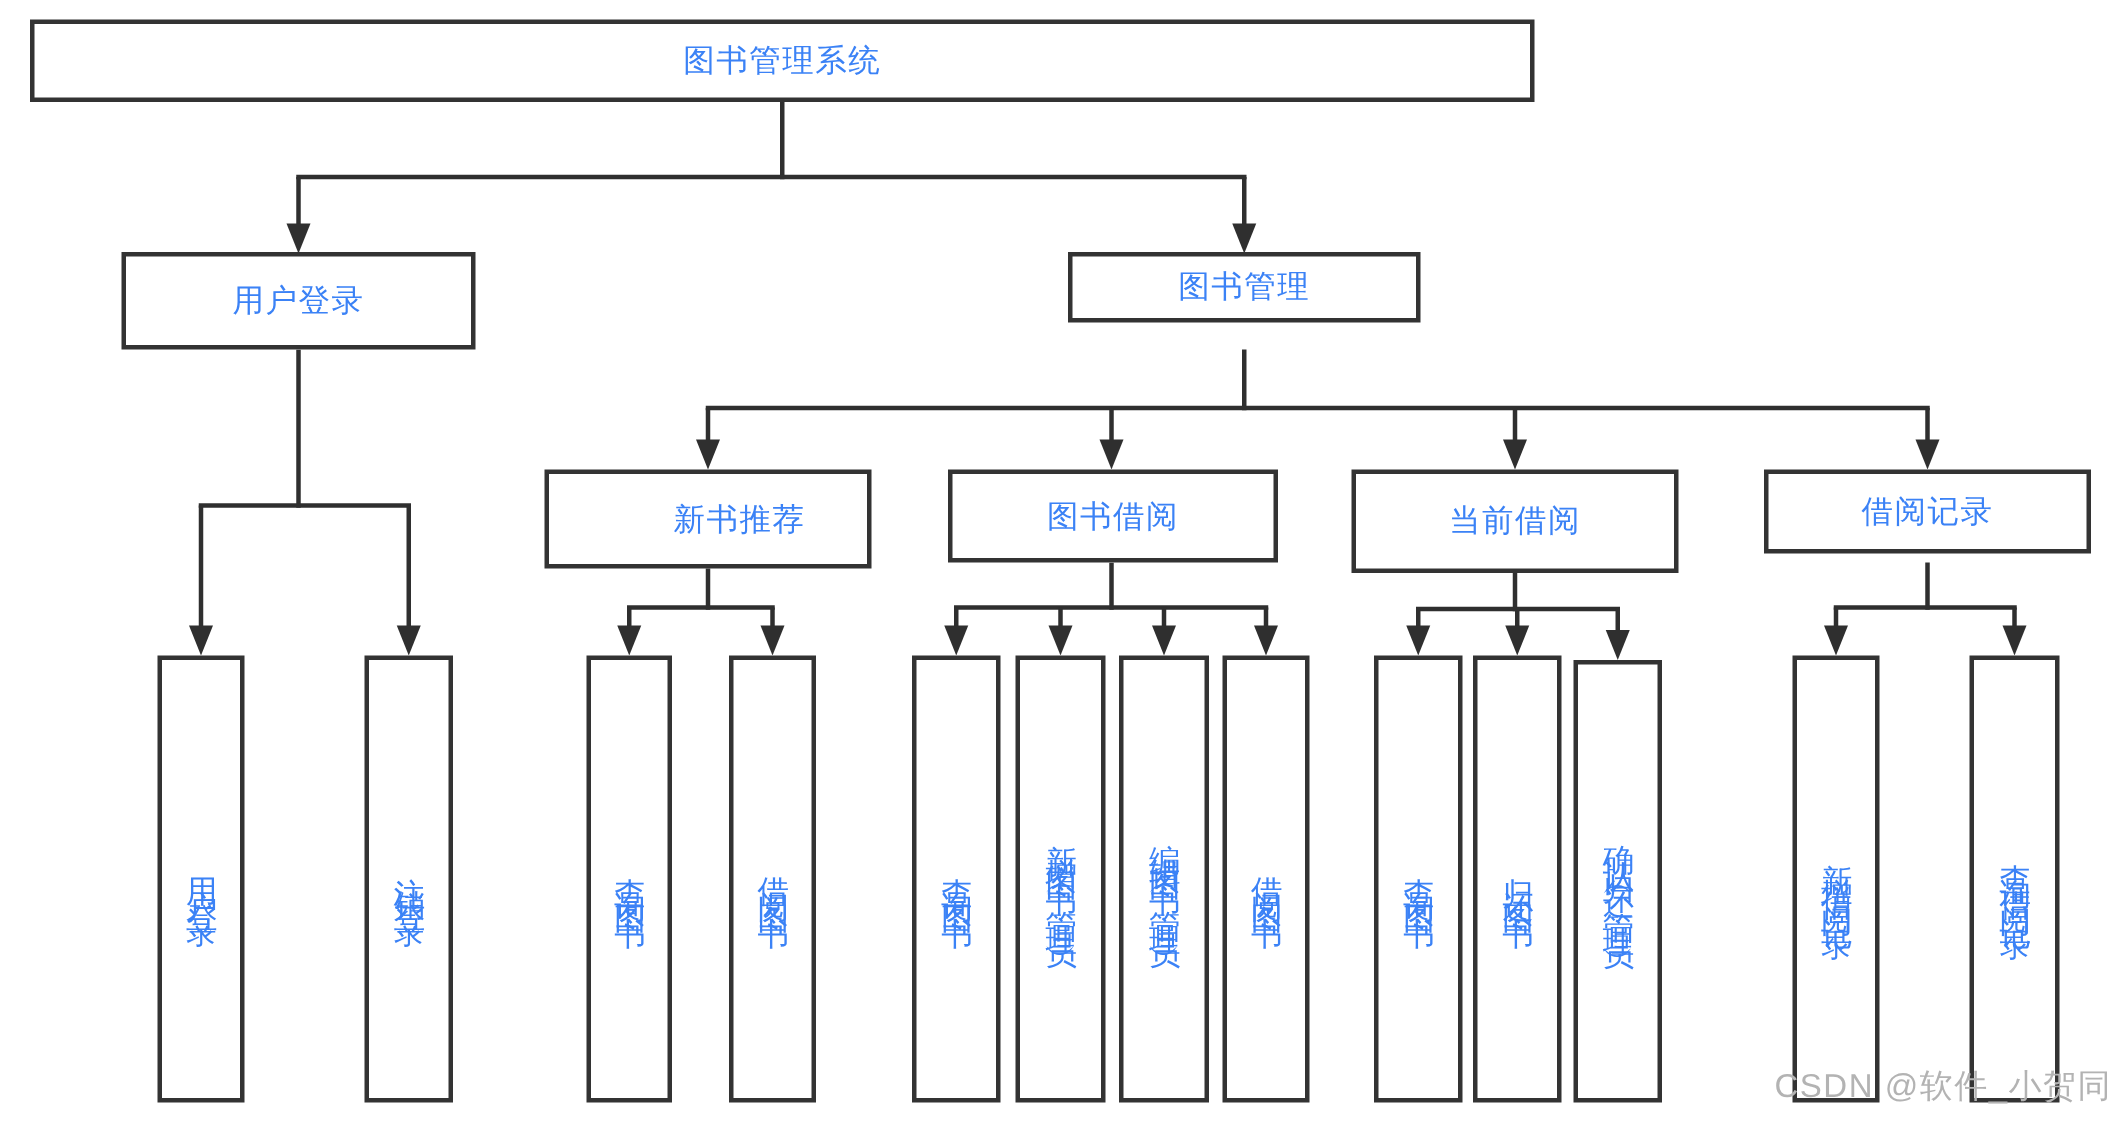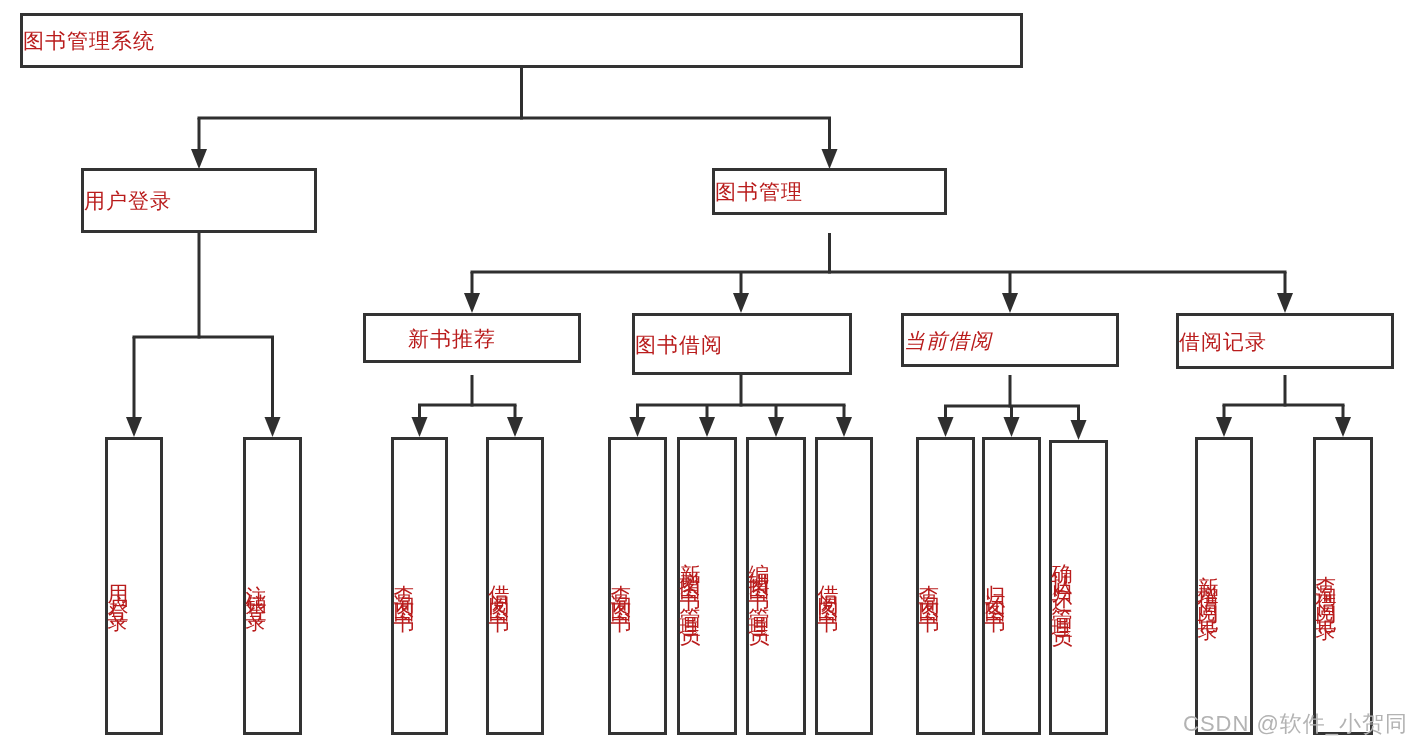--- a/index.html
+++ b/index.html
@@ -21,21 +21,22 @@
     top: 0;
     z-index: 1;
   }
   .node {
     position: absolute;
     box-sizing: border-box;
     background: #ffffff;
     border: 3px solid #333333;
     display: flex;
     align-items: center;
-    color: #b91c1c;
+    justify-content: center;
+    color: #3b82f6;
     z-index: 2;
   }
   .node.h .lbl {
     font-size: 21px;
     letter-spacing: 1px;
     white-space: nowrap;
     line-height: 1;
   }
   .node.v .lbl {
     writing-mode: vertical-rl;
@@ -45,23 +46,23 @@
     line-height: 1;
   }
   .leaf { top: 437px; height: 298px; }
 
   
   #n-root        { left: 20px;  top: 13px;  width: 1003px; height: 55px; }
   
   #n-user-login  { left: 81px;  top: 168px; width: 236px; height: 65px; }
   #n-book-mgmt   { left: 712px; top: 168px; width: 235px; height: 47px; }
   
-  #n-recommend   { left: 363px;  top: 313px; width: 218px; height: 50px; padding-left: 42px; }
+  #n-recommend   { left: 363px;  top: 313px; width: 218px; height: 66px; padding-left: 42px; }
   #n-borrow      { left: 632px;  top: 313px; width: 220px; height: 62px; }
-  #n-current     { left: 901px;  top: 313px; width: 218px; height: 54px; font-style: italic; }
+  #n-current     { left: 901px;  top: 313px; width: 218px; height: 69px; }
   #n-records     { left: 1176px; top: 313px; width: 218px; height: 56px; }
   
   #n-login       { left: 105px;  width: 58px; }
   #n-logout      { left: 243px;  width: 59px; }
   #n-rec-query   { left: 391px;  width: 57px; }
   #n-rec-borrow  { left: 486px;  width: 58px; }
   #n-bor-query   { left: 608px;  width: 59px; }
   #n-bor-add     { left: 677px;  width: 60px; }
   #n-bor-edit    { left: 746px;  width: 60px; }
   #n-bor-borrow  { left: 815px;  width: 58px; }

